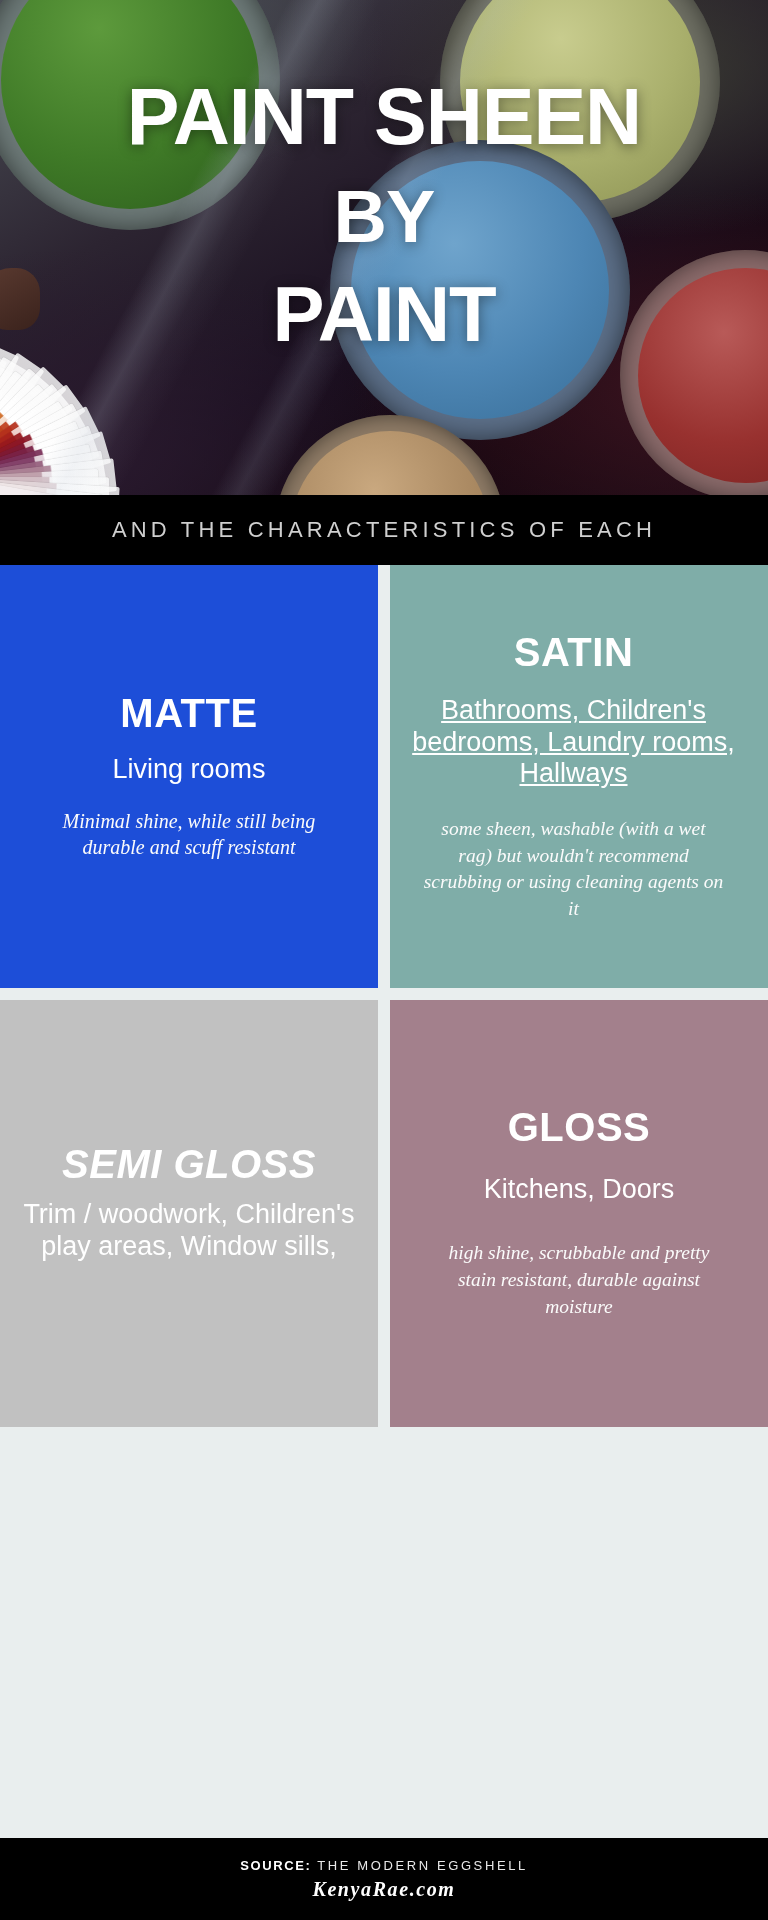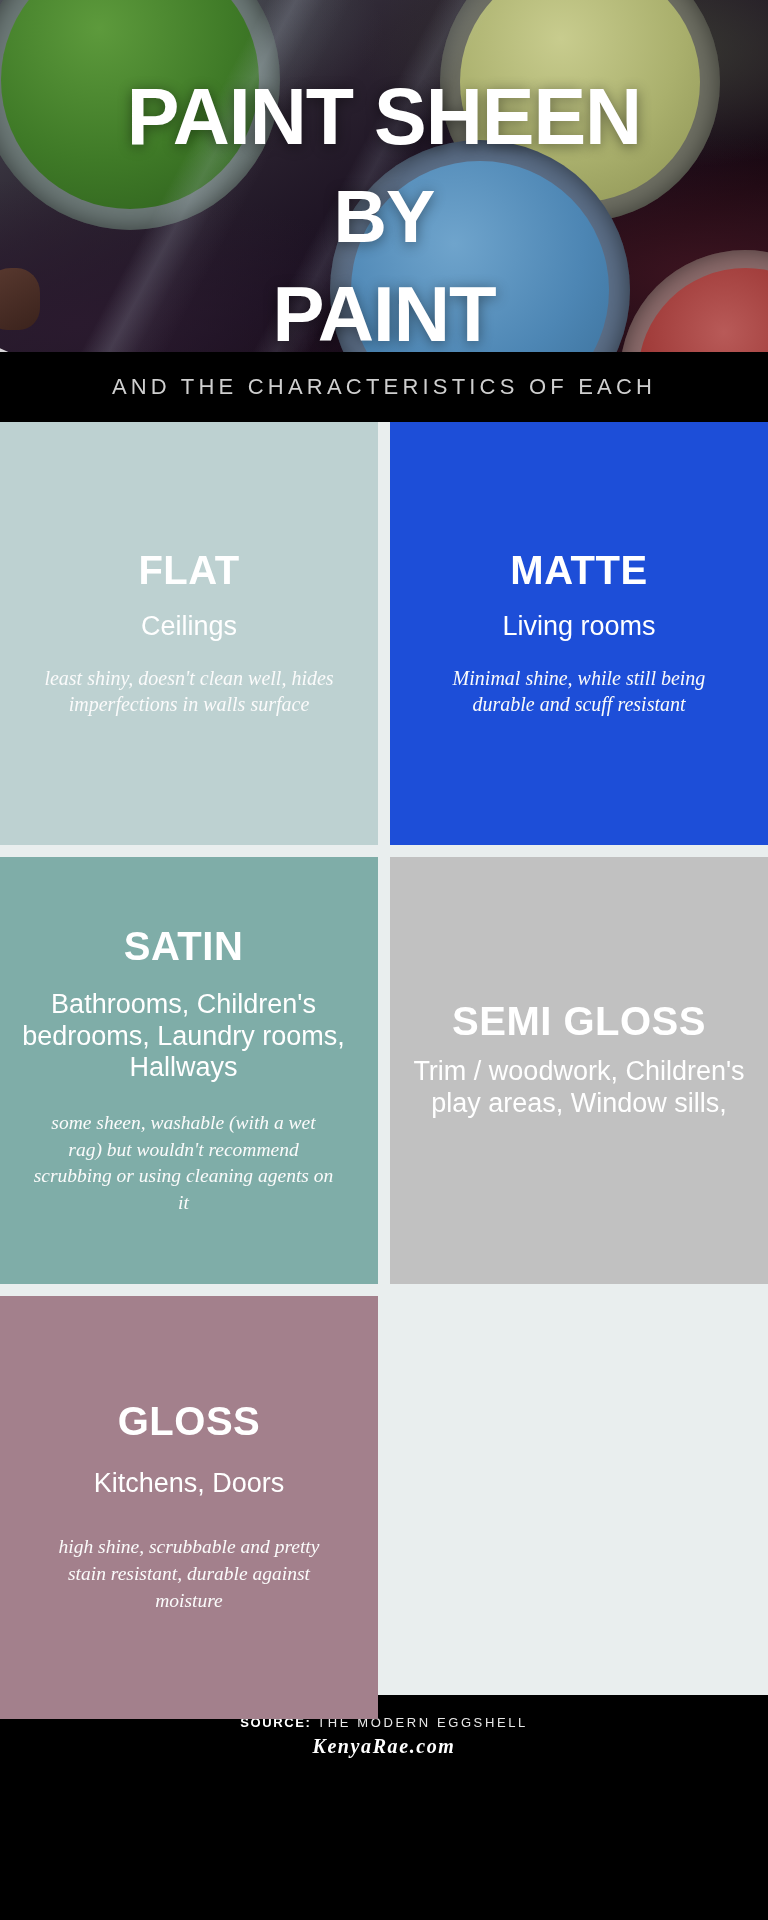--- a/index.html
+++ b/index.html
@@ -13,21 +13,21 @@
     position:relative;
     width:768px;
     height:1920px;
     background:#000;
   }
 
   
   .hero {
     position:relative;
     width:768px;
-    height:352px;
+    height:495px;
     overflow:hidden;
     background:#1a0f1c;
   }
   .hero-photo { position:absolute; inset:0; }
 
   
   .bg-base {
     position:absolute; inset:0;
     background:
       radial-gradient(ellipse 60% 55% at 84% 14%, #3a3b33 0%, rgba(58,59,51,0) 62%),
@@ -176,23 +176,23 @@
     line-height:1.32;
     text-align:center;
     max-width:300px;
   }
 
   
   .cell.eggshell .sheen-name { font-size:40px; margin-bottom:22px; }
   .cell.eggshell .rooms { font-size:27px; margin-bottom:22px; }
   .cell.eggshell .desc  { font-size:19.5px; line-height:1.42; }
   .cell.satin .sheen-name { margin-bottom:22px; }
-  .cell.satin .rooms { margin-bottom:26px; }
+  .cell.satin .rooms { margin-bottom:26px;text-decoration:underline; }
   .cell.satin .desc { font-size:19.5px; line-height:1.36; }
-  .cell.semigloss .sheen-name { margin-bottom:14px; }
+  .cell.semigloss .sheen-name { margin-bottom:14px;font-style:italic; }
   .cell.semigloss .rooms { margin-bottom:22px; }
   .cell.semigloss .desc { font-size:19.5px; }
   .cell.gloss .sheen-name { margin-bottom:26px; }
   .cell.gloss .rooms { margin-bottom:34px; }
   .cell.gloss .desc { font-size:19.5px; line-height:1.38; max-width:290px; }
   .cell.flat .sheen-name { margin-bottom:20px; }
   .cell.flat .rooms { margin-bottom:22px; }
   .cell.matte .sheen-name { margin-bottom:20px; }
   .cell.matte .rooms { margin-bottom:22px; }
 
@@ -274,25 +274,20 @@
       <div class="hero-line l3">PAINT</div>
     </div>
   </div>
 
   <div class="subtitle-bar">
     <div class="sub">AND THE CHARACTERISTICS OF EACH</div>
   </div>
 
   <div class="grid" style="background: rgb(233, 238, 238);">
 
-    <div class="cell flat" style="background: rgb(189, 209, 209);">
-      <div class="sheen-name">FLAT</div>
-      <div class="rooms">Ceilings</div>
-      <div class="desc">least shiny, doesn't clean well, hides imperfections in walls surface</div>
-    </div>
 
     <div class="cell matte" style="background: #1d4ed8;">
       <div class="sheen-name">MATTE</div>
       <div class="rooms">Living rooms</div>
       <div class="desc">Minimal shine, while still being durable and scuff resistant</div>
     </div>
 
 
     <div class="cell satin" style="background: rgb(127, 173, 168); padding-left: 11px;">
       <div class="sheen-name">SATIN</div>

